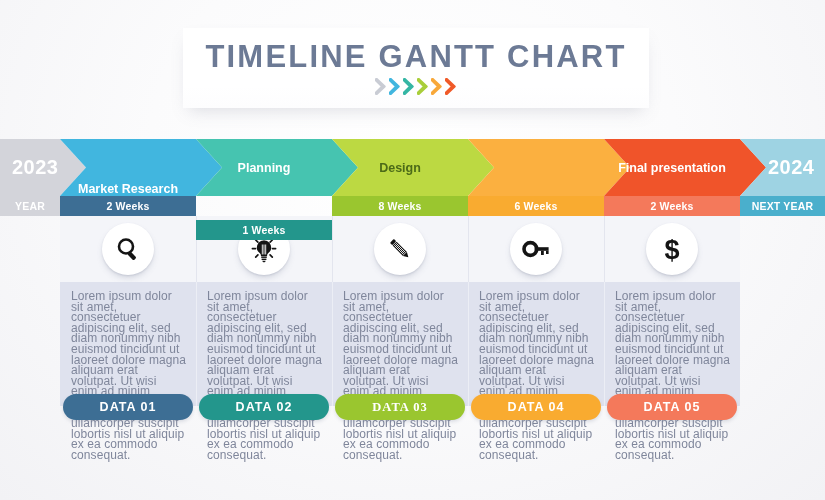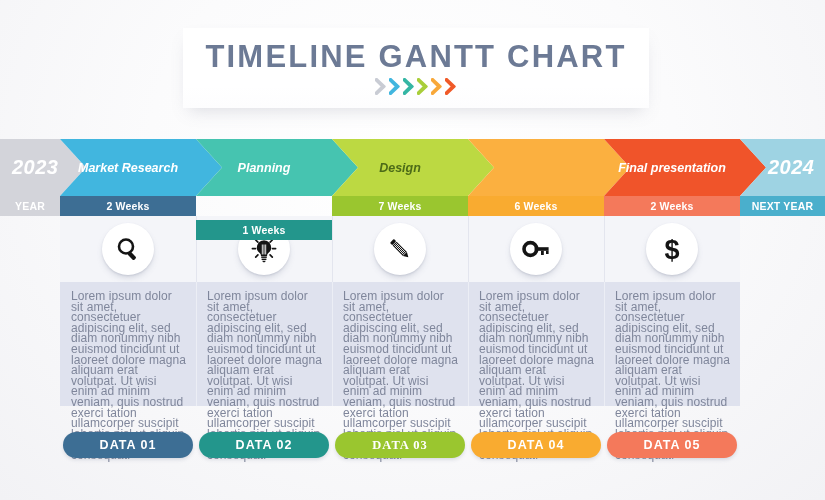--- a/index.html
+++ b/index.html
@@ -72,21 +72,21 @@
     display: flex; align-items: center; justify-content: center;
   }
   .icon-circle svg { display: block; }
   .body-text {
     padding: 9px 10px 0 11px;
     font-size: 12px; line-height: 10.6px;
     color: #7f869b; letter-spacing: .08px;
   }
 
   
-  .chev-bar { position: absolute; left: 0; top: 139px; width: 825px; height: 57px; font-style: italic; }
+  .chev-bar { position: absolute; left: 0; top: 139px; width: 825px; height: 57px; }
   .chev-item {
     position: absolute; top: 0; height: 57px;
     display: flex; align-items: center; justify-content: center;
     font-size: 12.5px; font-weight: bold; color: #ffffff;
     white-space: nowrap;
   }
   .chev-label { position: relative; z-index: 2; }
   .year-cap {
     position: absolute; top: 0; height: 57px;
     display: flex; align-items: center;
@@ -95,21 +95,21 @@
 
   
   .weeks-row { position: absolute; left: 0; top: 196px; width: 825px; height: 20px; }
   .week-cell {
     position: absolute; top: 0; height: 20px;
     display: flex; align-items: center; justify-content: center;
     font-size: 10.5px; font-weight: bold; color: #ffffff; letter-spacing: .2px;
   }
 
   
-  .data-row { position: absolute; left: 60px; top: 432px; width: 680px; height: 26px; display: flex; }
+  .data-row { position: absolute; left: 60px; top: 394px; width: 680px; height: 26px; display: flex; }
   .data-cell { width: 136px; display: flex; align-items: center; justify-content: center; }
   .data-pill {
     width: 130px; height: 26px; border-radius: 13px;
     display: flex; align-items: center; justify-content: center;
     font-size: 12.5px; font-weight: bold; color: #ffffff; letter-spacing: 1px;
     box-shadow: 0 2px 4px -1px rgba(110,118,145,.30);
   }
 </style>
 </head>
 <body>
@@ -225,21 +225,21 @@
       </div>
       <div class="col-text">
         <div class="body-text">Lorem ipsum dolor sit amet, consectetuer adipiscing elit, sed diam nonummy nibh euismod tincidunt ut laoreet dolore magna aliquam erat volutpat. Ut wisi enim ad minim veniam, quis nostrud exerci tation ullamcorper suscipit lobortis nisl ut aliquip ex ea commodo consequat.</div>
       </div>
     </div>
 
   <div class="chev-bar" id="chev-bar">
       <div style="position: absolute; left: 0px; top: 0px; width: 86px; height: 57px; background: rgb(211, 212, 218); clip-path: polygon(0% 0%, 69.7674% 0%, 100% 50%, 69.7674% 100%, 0% 100%);"></div>
       <div class="year-cap" style="left: 12px;">2023</div>
       <div style="position: absolute; left: 60px; top: 0px; width: 162px; height: 57px; background: rgb(65, 182, 223); clip-path: polygon(0% 0%, 83.9506% 0%, 100% 50%, 83.9506% 100%, 0% 100%, 16.0494% 50%);"></div>
-      <div class="chev-item" style="left: 60px; width: 136px; color: rgb(255, 255, 255);">
+      <div class="chev-item" style="left: 60px; width: 136px; color: rgb(255, 255, 255); align-items: flex-end;">
         <span class="chev-label">Market Research</span>
       </div>
       <div style="position: absolute; left: 196px; top: 0px; width: 162px; height: 57px; background: rgb(70, 196, 176); clip-path: polygon(0% 0%, 83.9506% 0%, 100% 50%, 83.9506% 100%, 0% 100%, 16.0494% 50%);"></div>
       <div class="chev-item" style="left: 196px; width: 136px; color: rgb(255, 255, 255);">
         <span class="chev-label">Planning</span>
       </div>
       <div style="position: absolute; left: 332px; top: 0px; width: 162px; height: 57px; background: rgb(188, 217, 66); clip-path: polygon(0% 0%, 83.9506% 0%, 100% 50%, 83.9506% 100%, 0% 100%, 16.0494% 50%);"></div>
       <div class="chev-item" style="left: 332px; width: 136px; color: rgb(76, 107, 24);">
         <span class="chev-label">Design</span>
       </div>
@@ -249,21 +249,21 @@
         <span class="chev-label">Final presentation</span>
       </div>
       <div style="position: absolute; left: 740px; top: 0px; width: 85px; height: 57px; background: rgb(158, 211, 227); clip-path: polygon(0% 0%, 100% 0%, 100% 100%, 0% 100%, 30.5882% 50%);"></div>
       <div class="year-cap" style="left: 768px;">2024</div>
     </div>
 
   <div class="weeks-row" id="weeks-row">
       <div class="week-cell" style="left: 0px; width: 60px; background: rgb(211, 212, 218); color: rgb(255, 255, 255);">YEAR</div>
       <div class="week-cell" style="left: 60px; width: 136px; background: rgb(61, 110, 148);">2 Weeks</div>
       <div class="week-cell" style="left: 196px; width: 136px; background: rgb(35, 150, 140); margin-top: 24px;">1 Weeks</div>
-      <div class="week-cell" style="left: 332px; width: 136px; background: rgb(154, 198, 47);">7 Weeks</div>
+      <div class="week-cell" style="left: 332px; width: 136px; background: rgb(154, 198, 47);">8 Weeks</div>
       <div class="week-cell" style="left: 468px; width: 136px; background: rgb(249, 171, 48);">6 Weeks</div>
       <div class="week-cell" style="left: 604px; width: 136px; background: rgb(244, 121, 91);">2 Weeks</div>
       <div class="week-cell" style="left: 740px; width: 85px; background: rgb(74, 175, 204); color: rgb(255, 255, 255);">NEXT YEAR</div>
     </div>
 
   <div class="data-row" id="data-row">
       <div class="data-cell">
         <div class="data-pill" style="background: rgb(61, 110, 148);">DATA 01</div>
       </div>
       <div class="data-cell">

